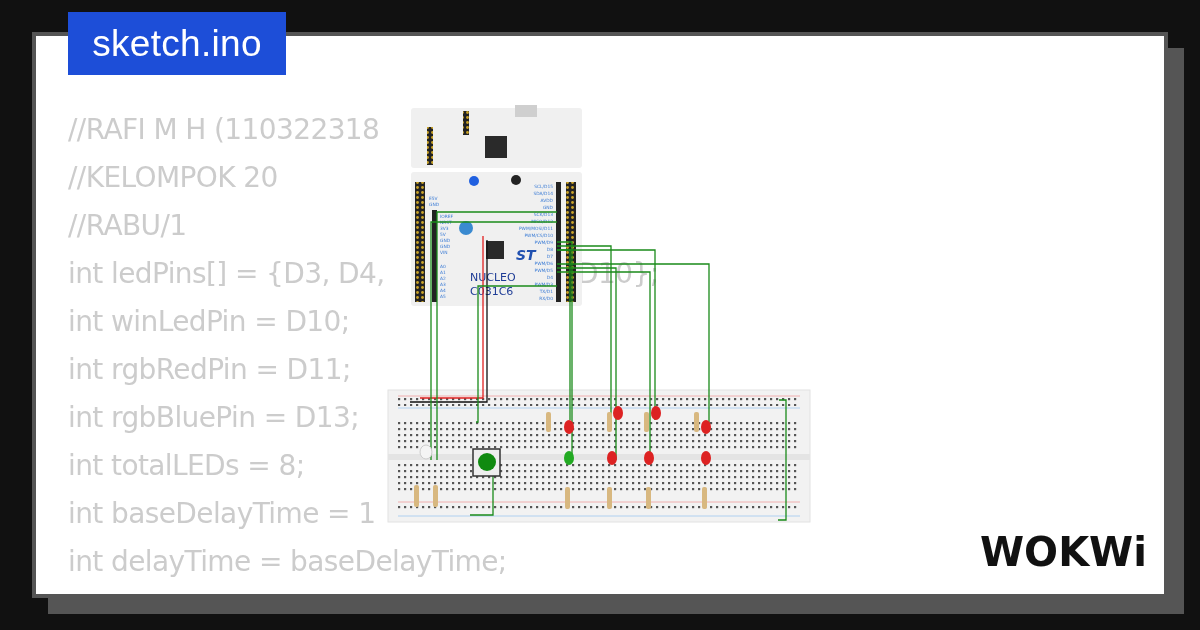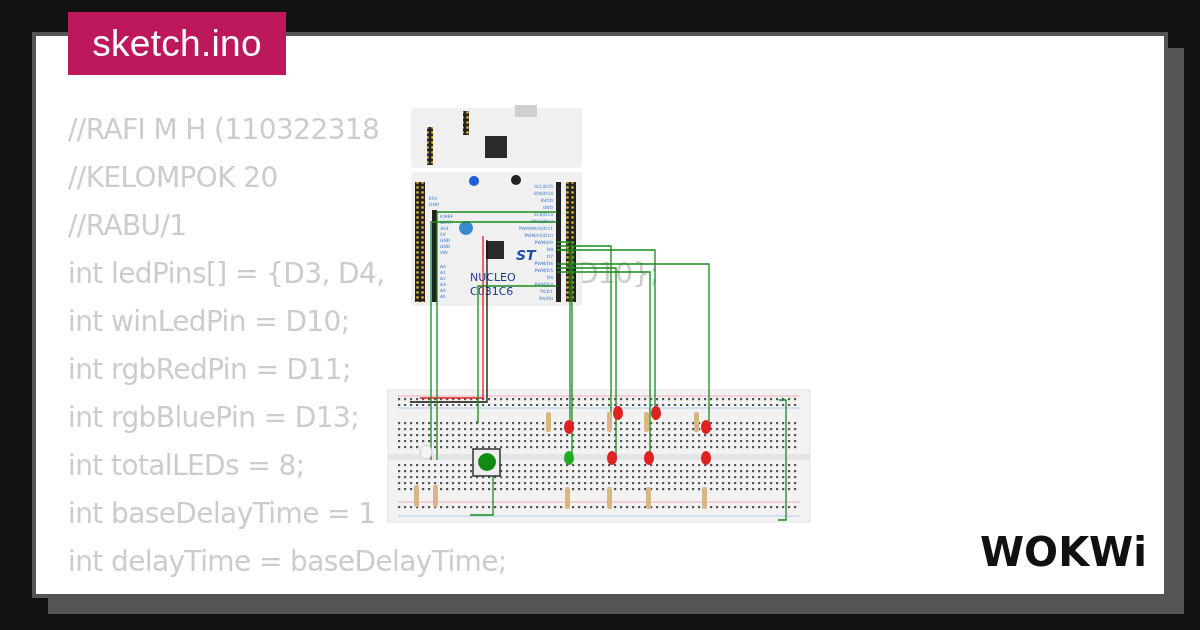--- a/index.html
+++ b/index.html
@@ -15,21 +15,21 @@
     background: #ffffff; border: 4px solid #555555; overflow: hidden;
   }
   .code {
     position: absolute; left: 32px; top: 70px; margin: 0;
     font-family: "DejaVu Sans", sans-serif; font-size: 28px; line-height: 48px;
     color: #cccccc; white-space: pre; letter-spacing: -0.6px;
   }
   .code .line { display: block; height: 48px; }
   .tab {
     position: absolute; left: 68px; top: 12px; width: 218px; height: 63px;
-    background: #be185d; color: #ffffff; font-family: "Liberation Sans", sans-serif;
+    background: #1d4ed8; color: #ffffff; font-family: "Liberation Sans", sans-serif;
     font-size: 37px; line-height: 63px; text-align: center; letter-spacing: 0.3px;
   }
   .circuit { position: absolute; left: 380px; top: 100px; width: 440px; height: 430px; }
   .logo {
     position: absolute; left: 978px; top: 528px; width: 172px; height: 48px;
   }
   .logo-text { font-family: "DejaVu Sans", sans-serif; font-size: 40px; font-weight: bold; fill: #111; }
 </style>
 </head>
 <body>

